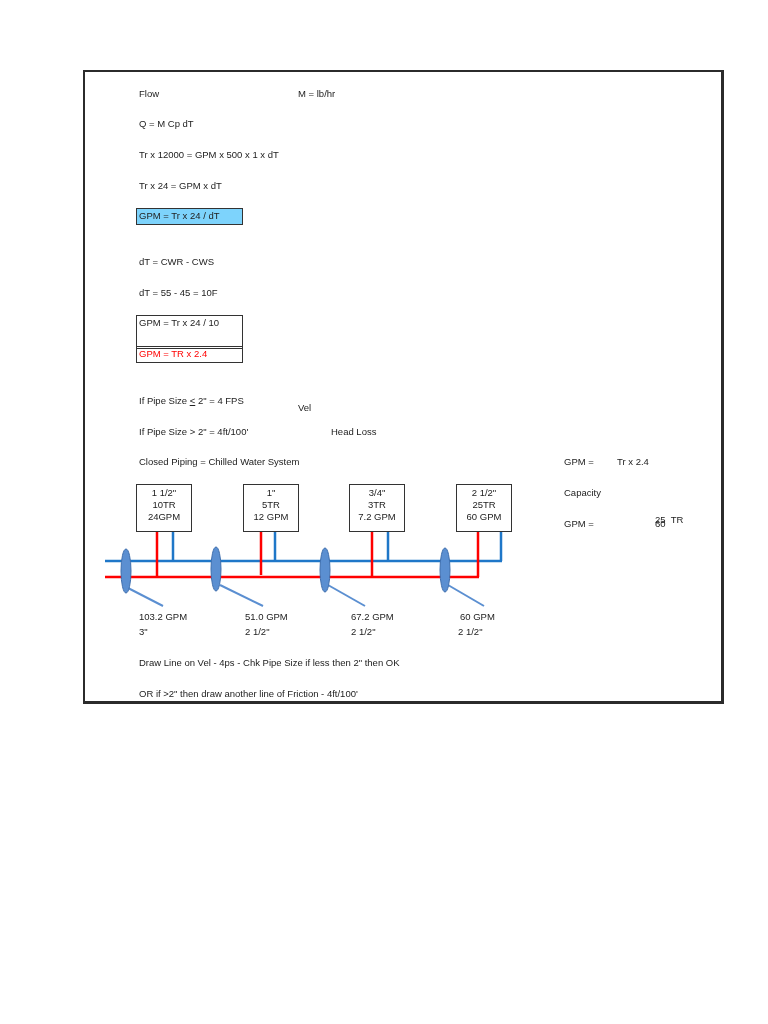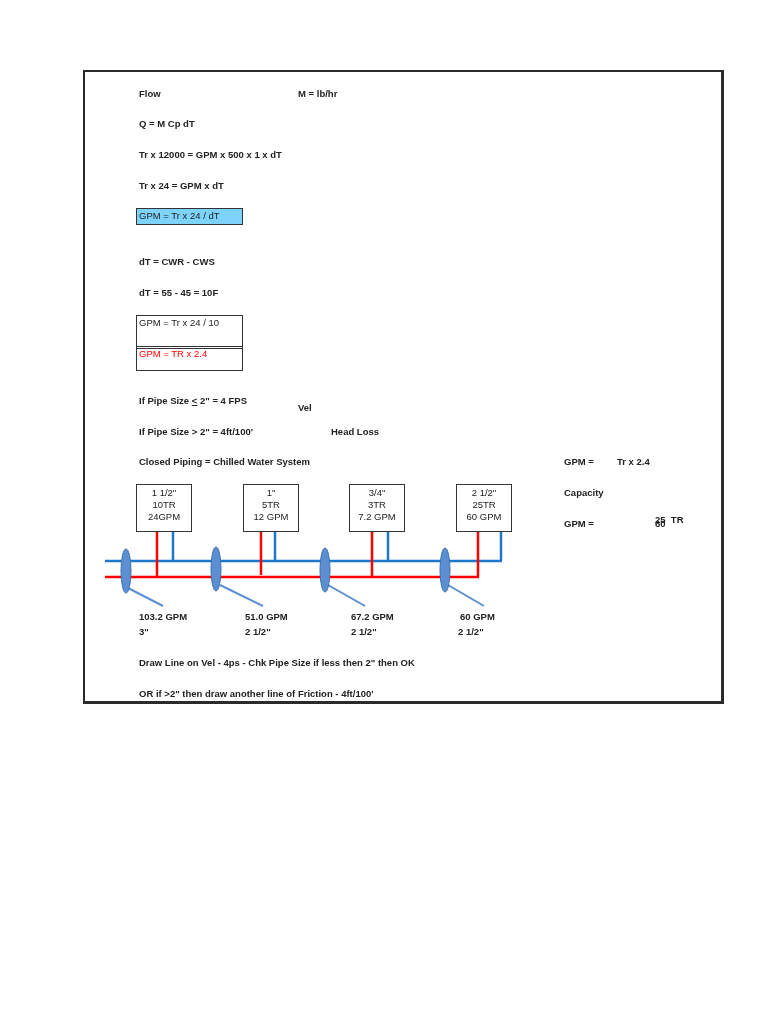--- a/index.html
+++ b/index.html
@@ -1,20 +1,20 @@
 <!DOCTYPE html>
 <html><head>
 <meta charset="utf-8">
 <style>
   html, body { margin:0; padding:0; background:#ffffff; }
   body { width:768px; height:1024px; position:relative; overflow:hidden;
          font-family:"Liberation Sans", sans-serif; color:#222; }
   .sheet { position:absolute; left:83px; top:70px; width:636px; height:629px;
            border:2px solid #2b2b2b; border-right-width:3px; border-bottom-width:3px; background:#fff; }
-  .t { position:absolute; font-size:9.5px; line-height:12px; white-space:nowrap; color:#222;font-weight:bold; }
+  .t { position:absolute; font-size:9.5px; line-height:12px; white-space:nowrap; color:#222; }
   .box { position:absolute; border:1px solid #333; font-size:9.5px; line-height:14px; padding-left:2px; box-sizing:border-box; white-space:nowrap; }
   .box.yellow { background:#7dd3fc; }
   .box.red { color:#ff0000; }
   .ubox { position:absolute; border:1px solid #333; background:#fff; font-size:9.5px; line-height:12px;
           text-align:center; box-sizing:border-box; padding-top:2px; }
   .ubox div { height:12px; }
   svg.pipes { position:absolute; left:0; top:0; }
   .lte { text-decoration:underline; }
 </style>
 </head>
@@ -25,21 +25,21 @@
 <span class="t" style="left:139px;top:88px;">Flow</span>
 <span class="t" style="left:298px;top:88px;">M = lb/hr</span>
 <span class="t" style="left:139px;top:118px;">Q = M Cp dT</span>
 <span class="t" style="left:139px;top:149px;">Tr x 12000 = GPM x 500 x 1 x dT</span>
 <span class="t" style="left:139px;top:180px;">Tr x 24 = GPM x dT</span>
 <div class="box yellow" style="left:136px;top:208px;width:107px;height:17px;">GPM = Tr x 24 / dT</div>
 
 <span class="t" style="left:139px;top:256px;">dT = CWR - CWS</span>
 <span class="t" style="left:139px;top:287px;">dT = 55 - 45 = 10F</span>
 <div class="box" style="left:136px;top:315px;width:107px;height:34px;">GPM = Tr x 24 / 10</div>
-<div class="box red" style="left:136px;top:346px;width:107px;height:25px;">GPM = TR x 2.4</div>
+<div class="box red" style="left:136px;top:346px;width:107px;height:17px;">GPM = TR x 2.4</div>
 
 <span class="t" style="left:139px;top:395px;"><span>If Pipe Size </span><span class="lte">&lt;</span><span> 2" = 4 FPS</span></span>
 <span class="t" style="left:298px;top:374px;margin-top:28px;">Vel</span>
 <span class="t" style="left:139px;top:426px;">If Pipe Size &gt; 2" = 4ft/100'</span>
 <span class="t" style="left:298px;top:426px;margin-left:33px;">Head Loss</span>
 <span class="t" style="left:139px;top:456px;">Closed Piping = Chilled Water System</span>
 
 <span class="t" style="left:564px;top:456px;">GPM =</span>
 <span class="t" style="left:617px;top:456px;">Tr x 2.4</span>
 <span class="t" style="left:564px;top:487px;">Capacity</span>

